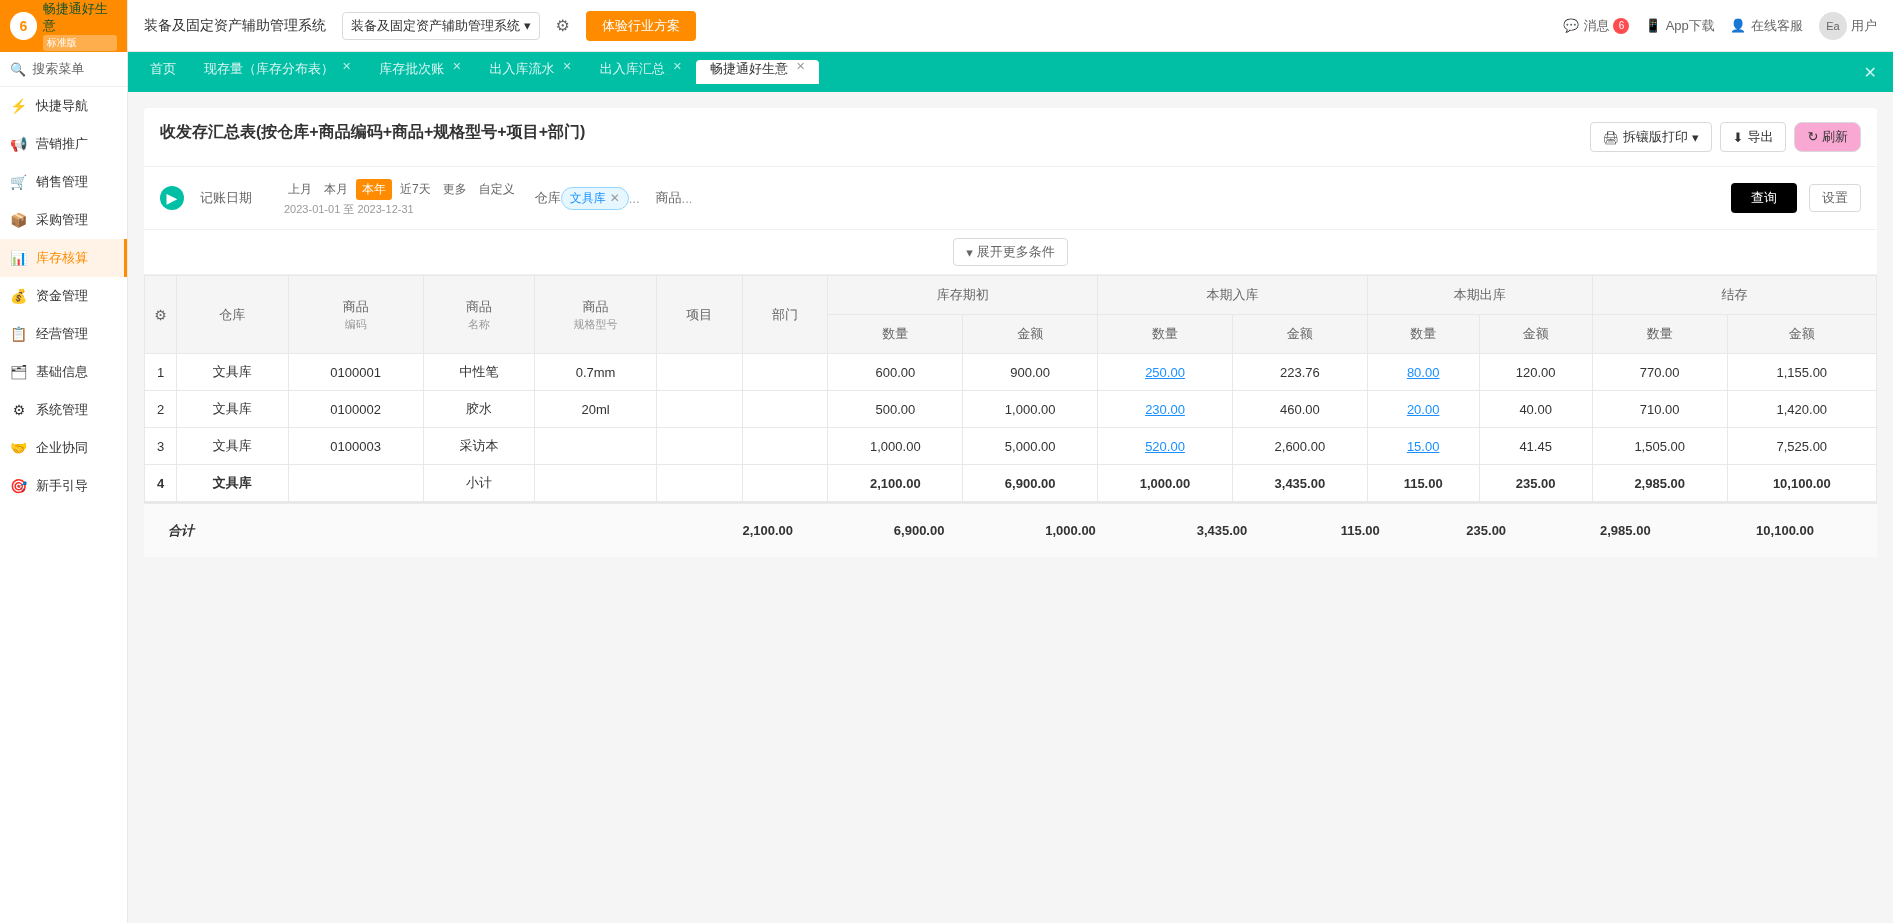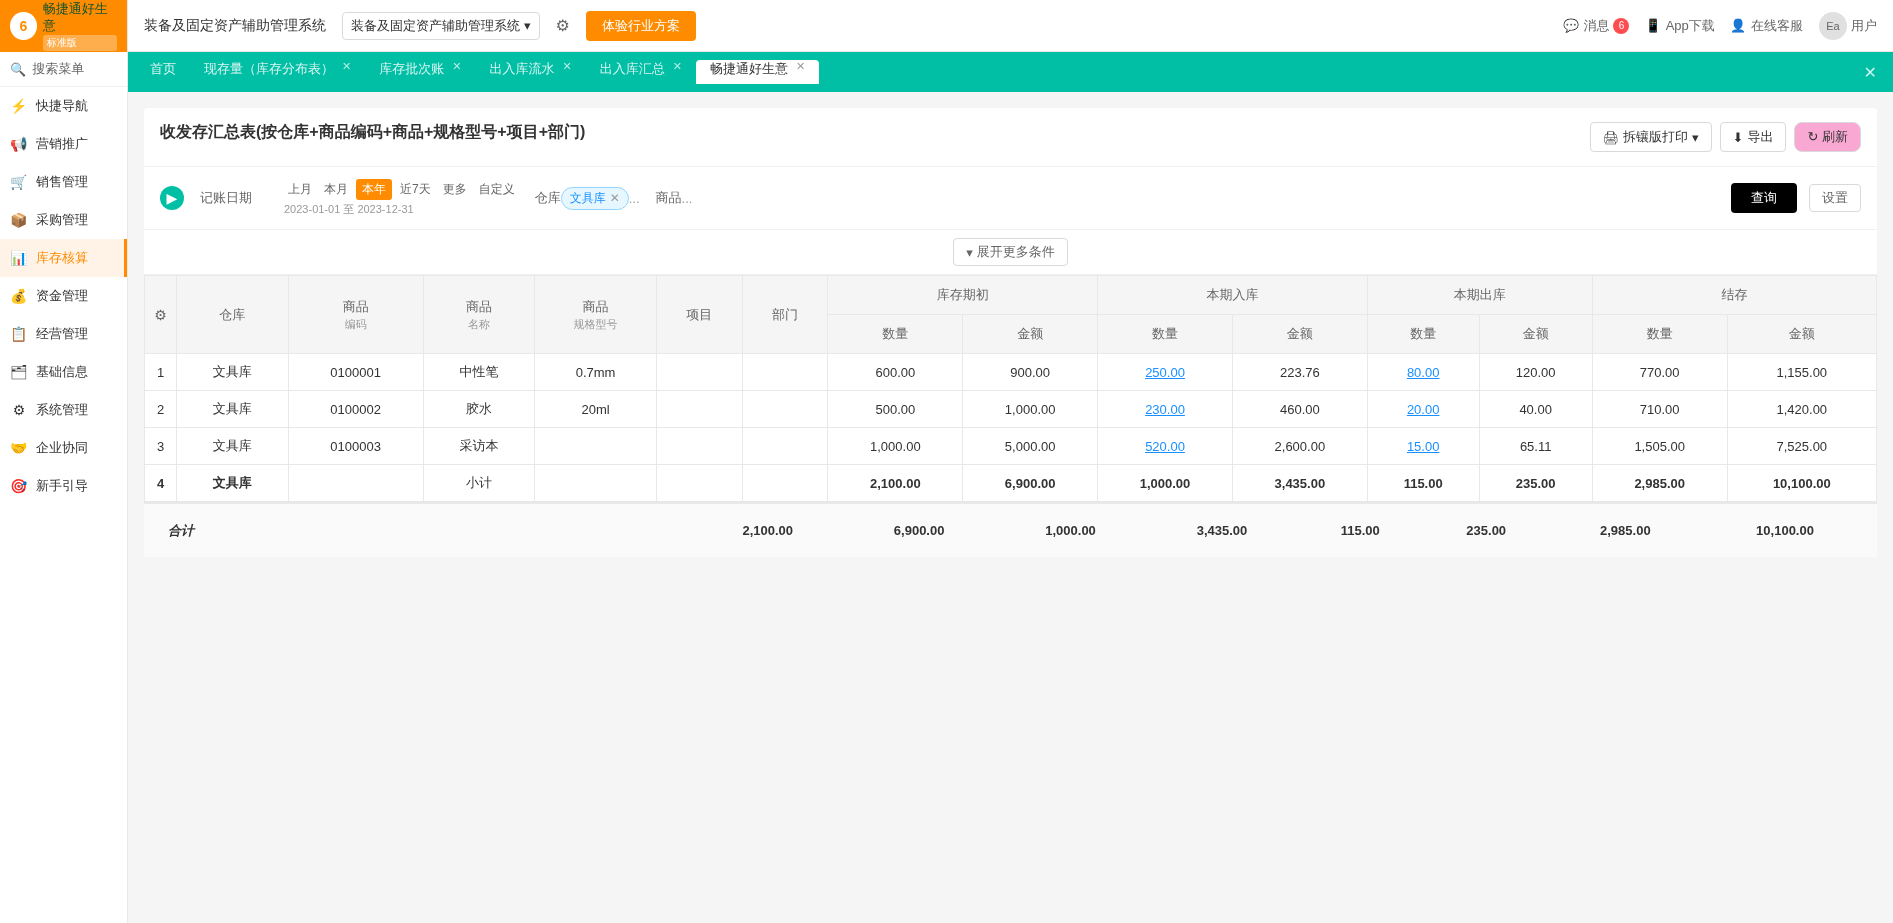--- a/index.html
+++ b/index.html
@@ -341,21 +341,21 @@
                 <td>0100003</td>
                 <td>采访本</td>
                 <td></td>
                 <td></td>
                 <td></td>
                 <td>1,000.00</td>
                 <td>5,000.00</td>
                 <td><span class="td-link">520.00</span></td>
                 <td>2,600.00</td>
                 <td><span class="td-link">15.00</span></td>
-                <td>65.11</td>
+                <td>41.45</td>
                 <td>1,505.00</td>
                 <td>7,525.00</td>
               </tr>
               <tr class="row-bold">
                 <td style="font-weight: bold;">4</td>
                 <td style="font-weight: bold;">文具库</td>
                 <td style="font-weight: bold;"></td>
                 <td style="font-weight: normal;">小计</td>
                 <td style="font-weight: bold;"></td>
                 <td style="font-weight: bold;"></td>

